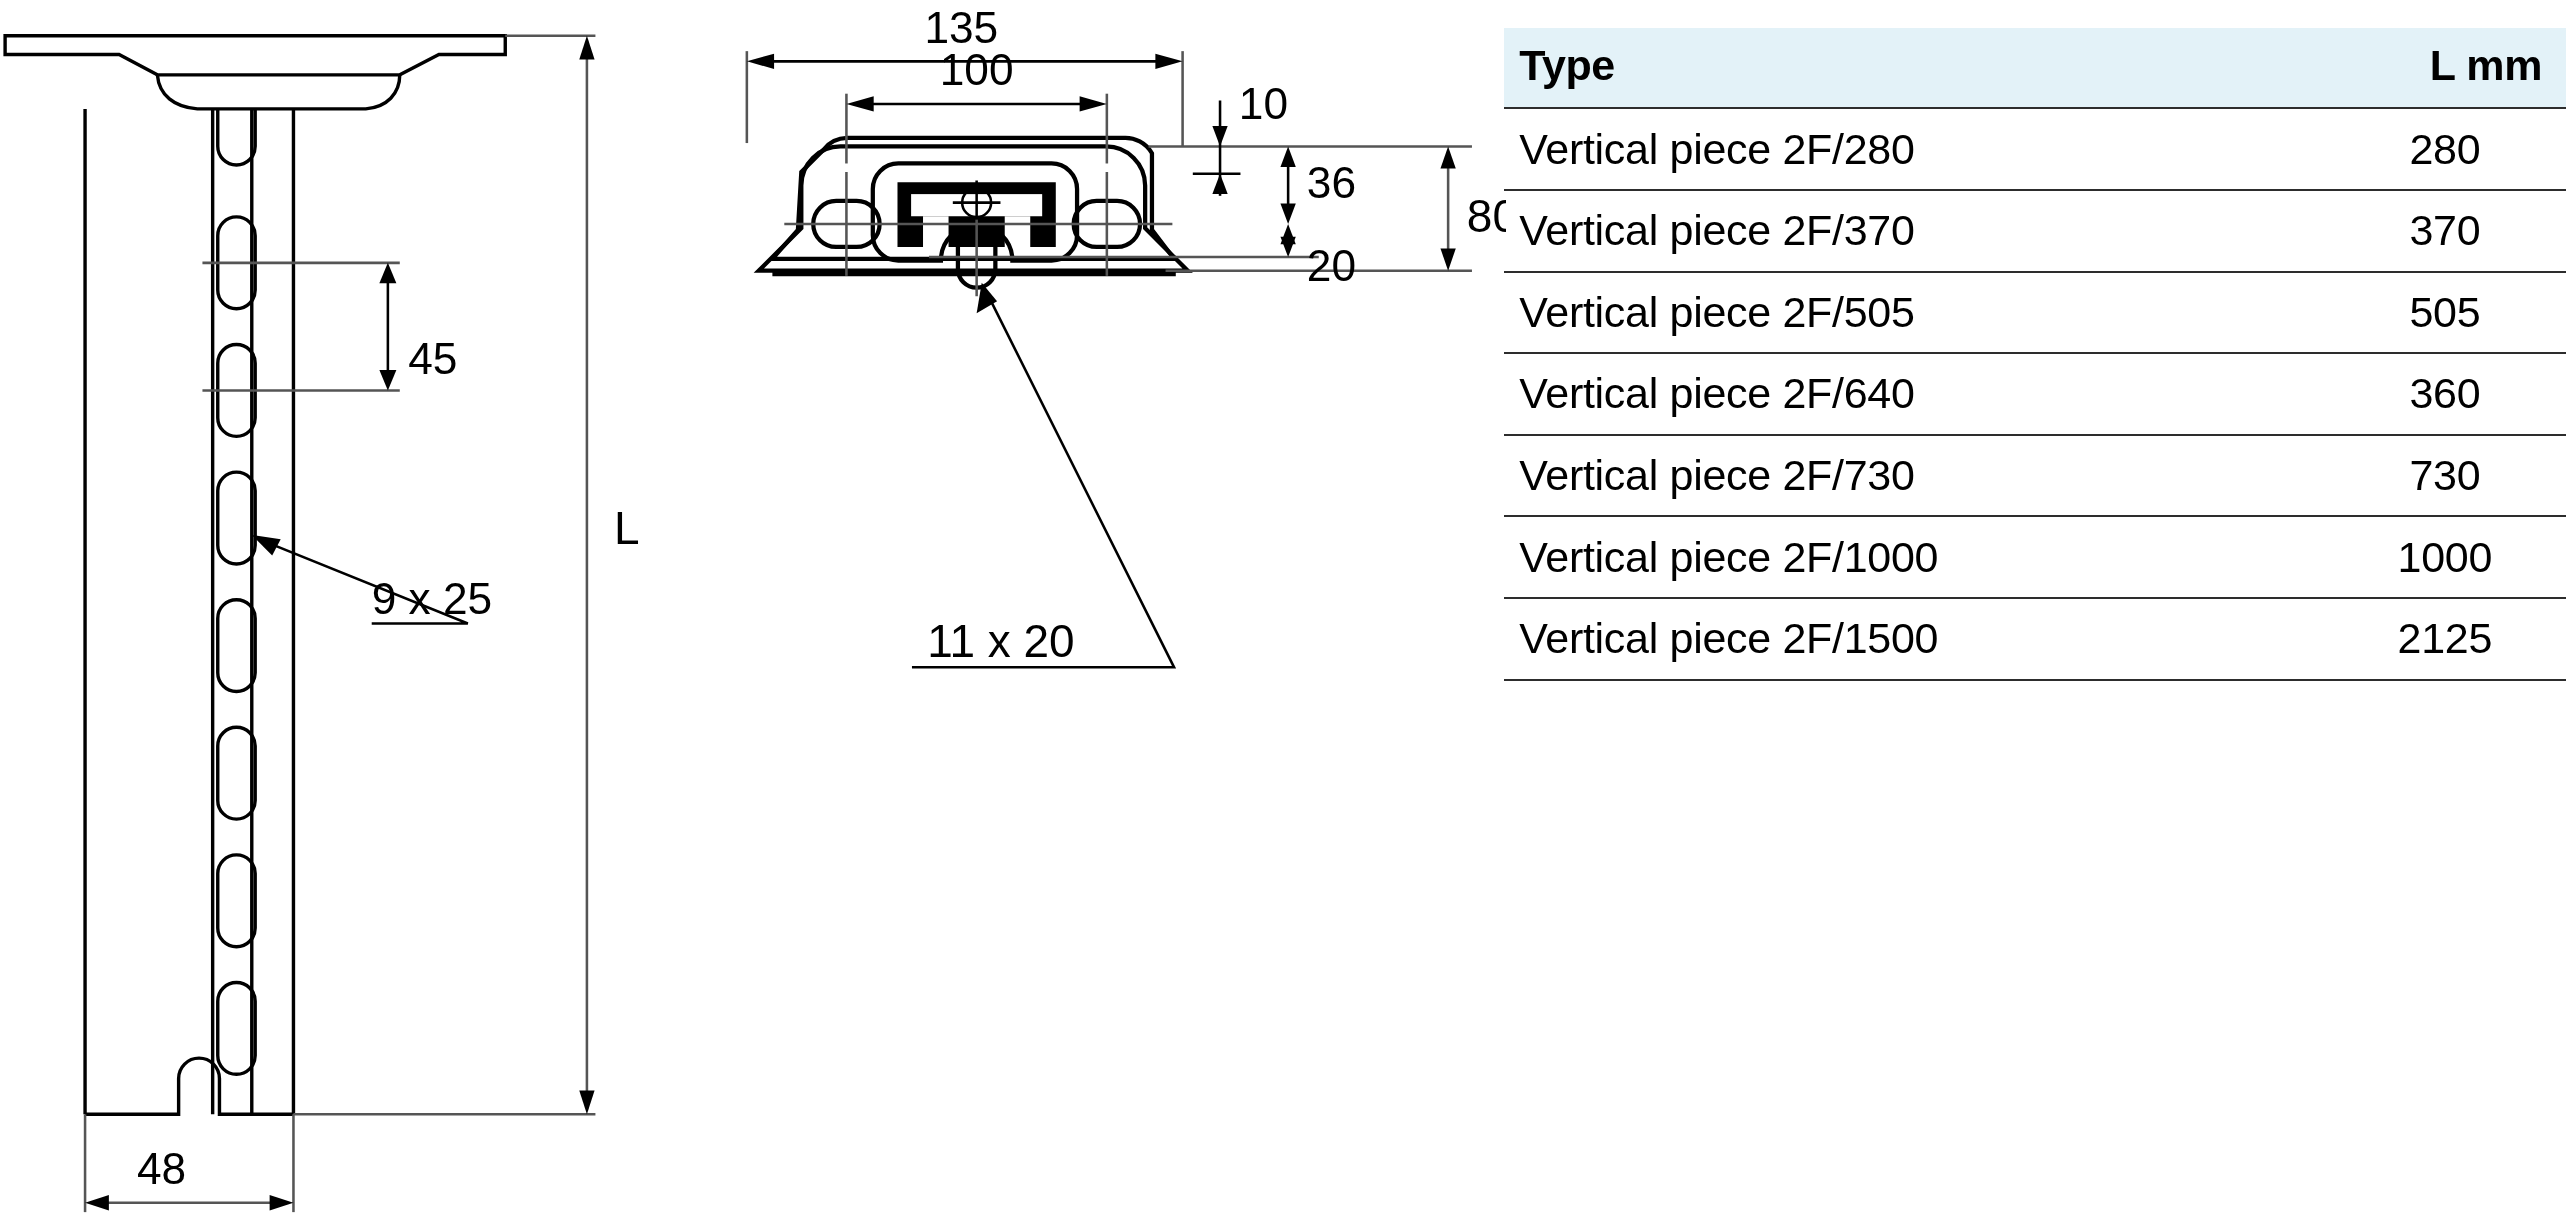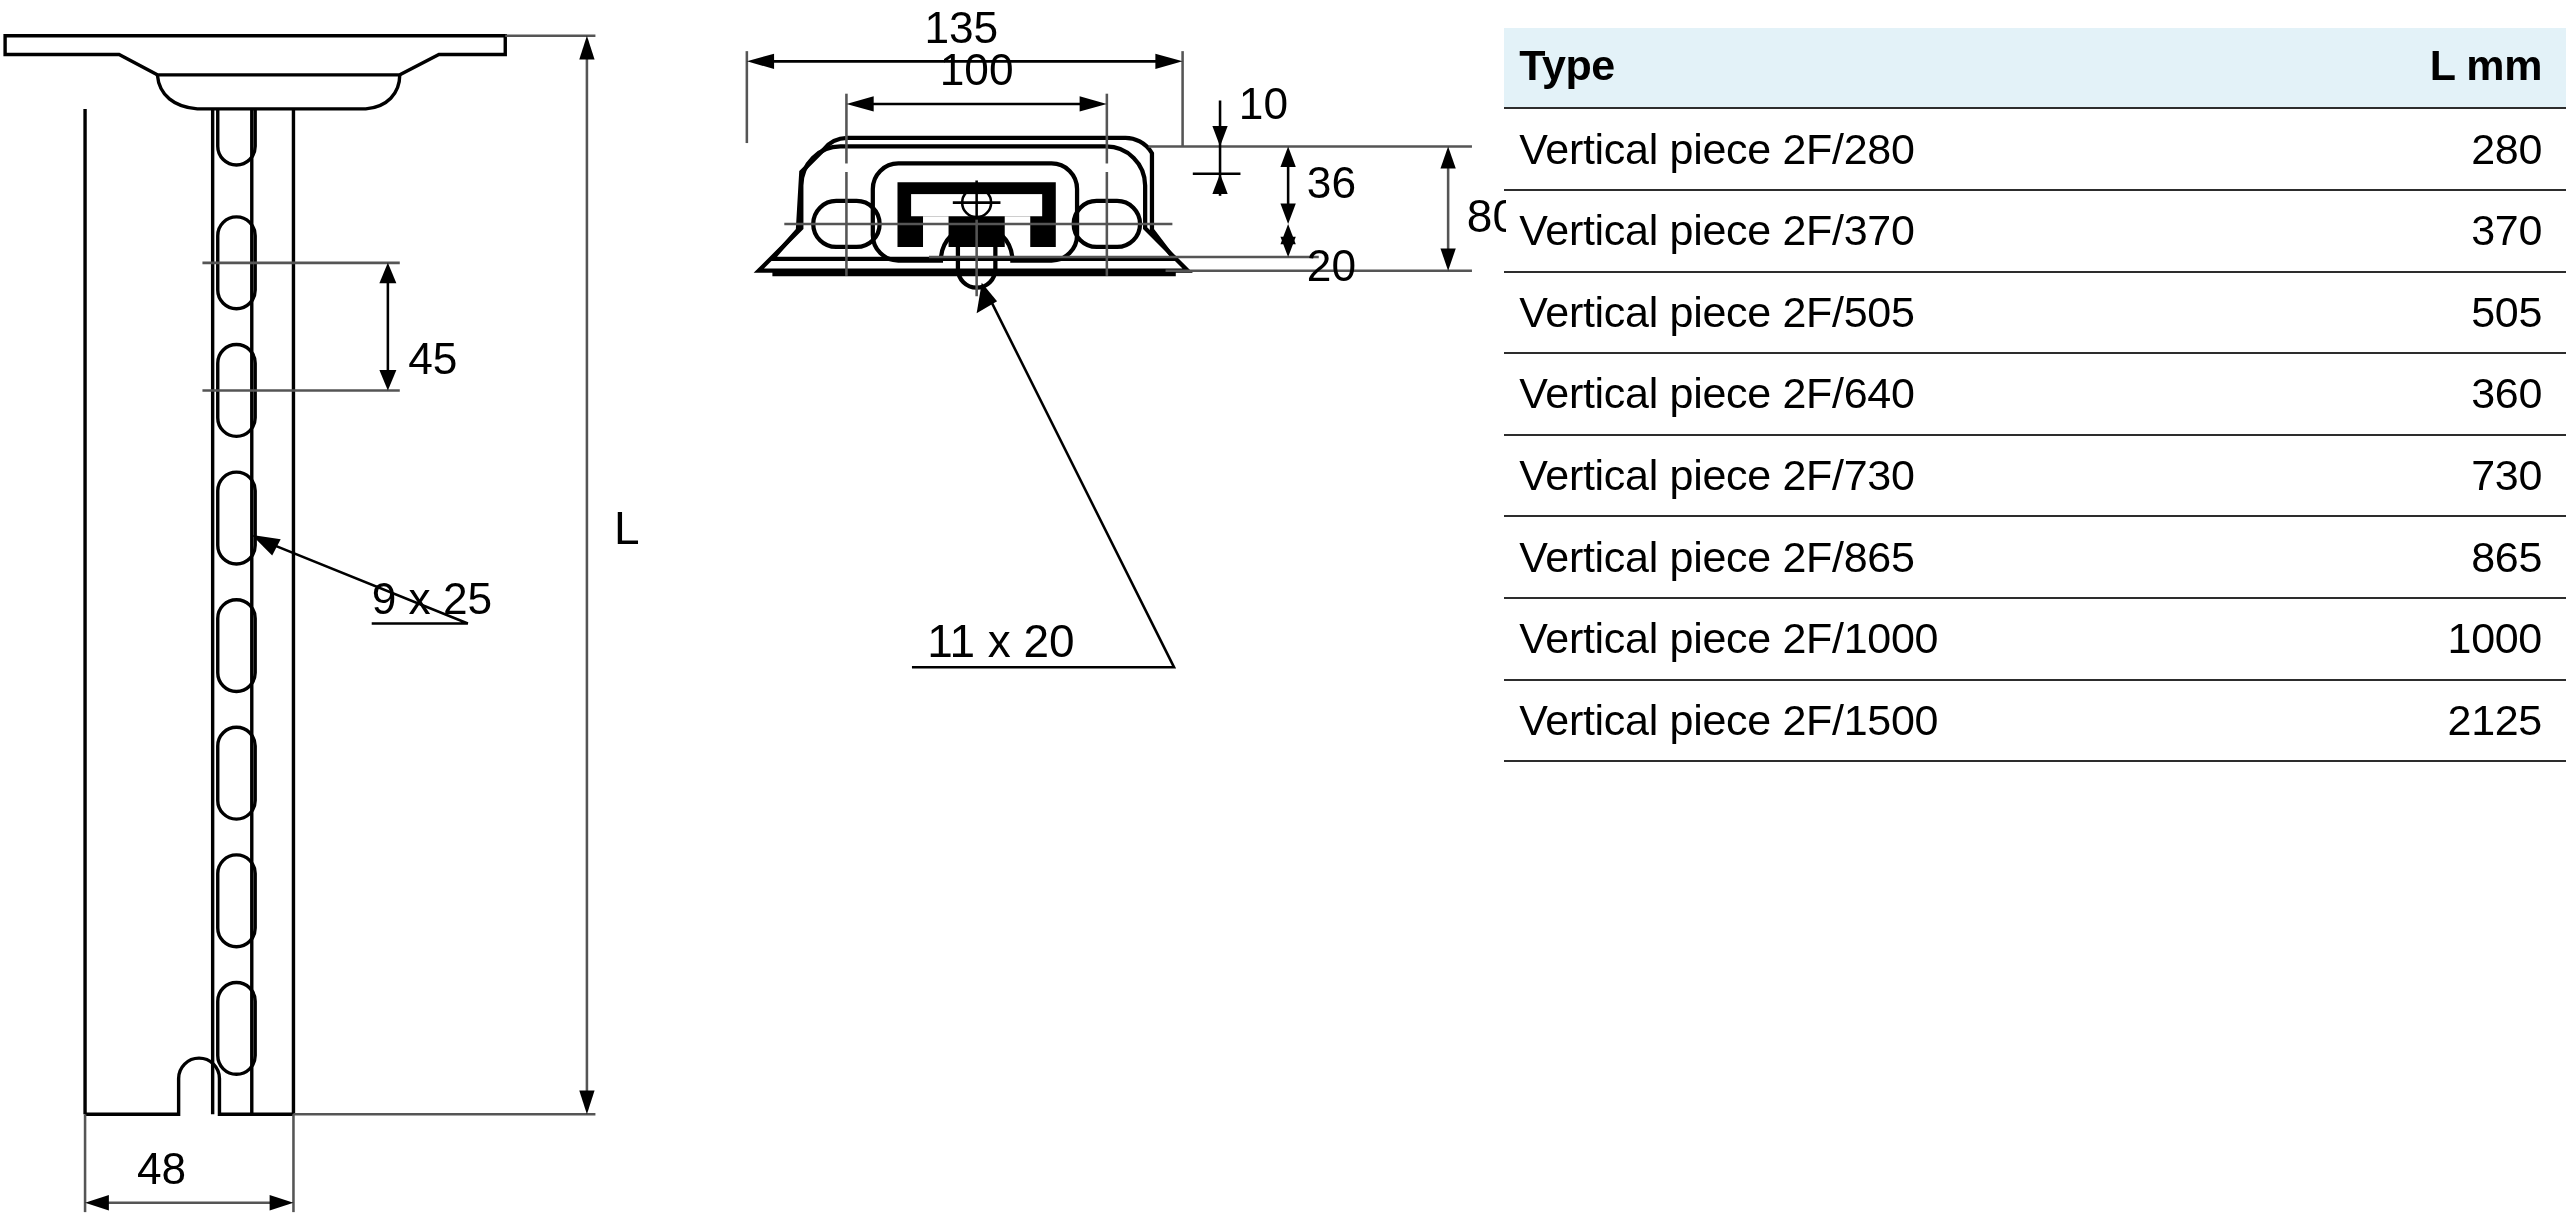--- a/index.html
+++ b/index.html
@@ -63,21 +63,21 @@
   table.spec-table tbody td {
     font-size: 43px;
     font-weight: 400;
     text-align: left;
     padding: 15.3px 15.3px 15.3px 15.3px;
     border-top: 2.6px solid #2d2d2d;
     letter-spacing: -0.3px;
     white-space: nowrap;
   }
   table.spec-table tbody td.num {
-    text-align: right;
+    text-align: center;
     padding-right: 24px;
   }
   table.spec-table tbody tr:last-child td {
     border-bottom: 2.6px solid #2d2d2d;
   }
   col.c-type { width: 78%; }
   col.c-len  { width: 22%; }
 </style>
 </head>
 <body>
@@ -305,24 +305,20 @@
           </tr>
           <tr>
             <td>Vertical piece 2F/640</td>
             <td class="num">360</td>
           </tr>
           <tr>
             <td>Vertical piece 2F/730</td>
             <td class="num">730</td>
           </tr>
           <tr>
-            <td>Vertical piece 2F/865</td>
-            <td class="num">865</td>
-          </tr>
-          <tr>
             <td>Vertical piece 2F/1000</td>
             <td class="num">1000</td>
           </tr>
           <tr>
             <td>Vertical piece 2F/1500</td>
             <td class="num">2125</td>
           </tr>
         </tbody>
     </table>
   </div>

